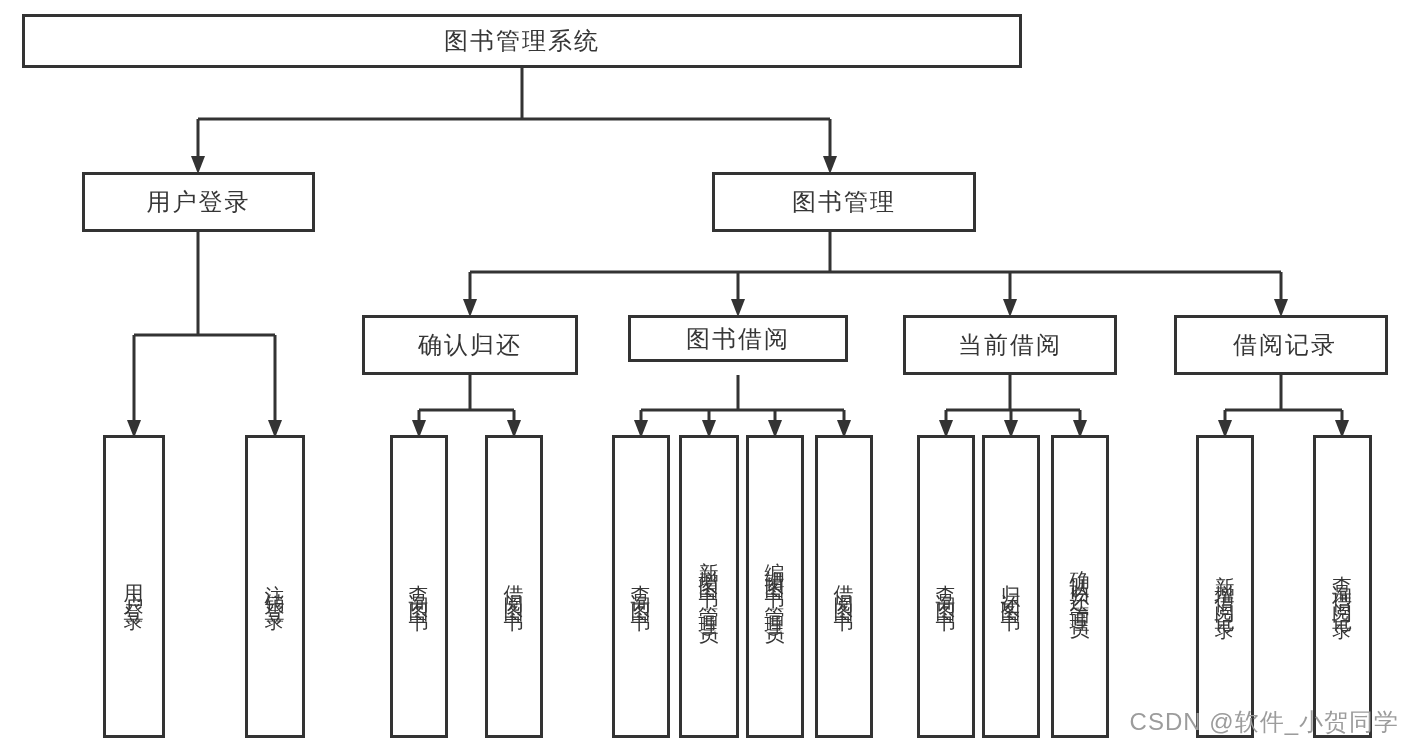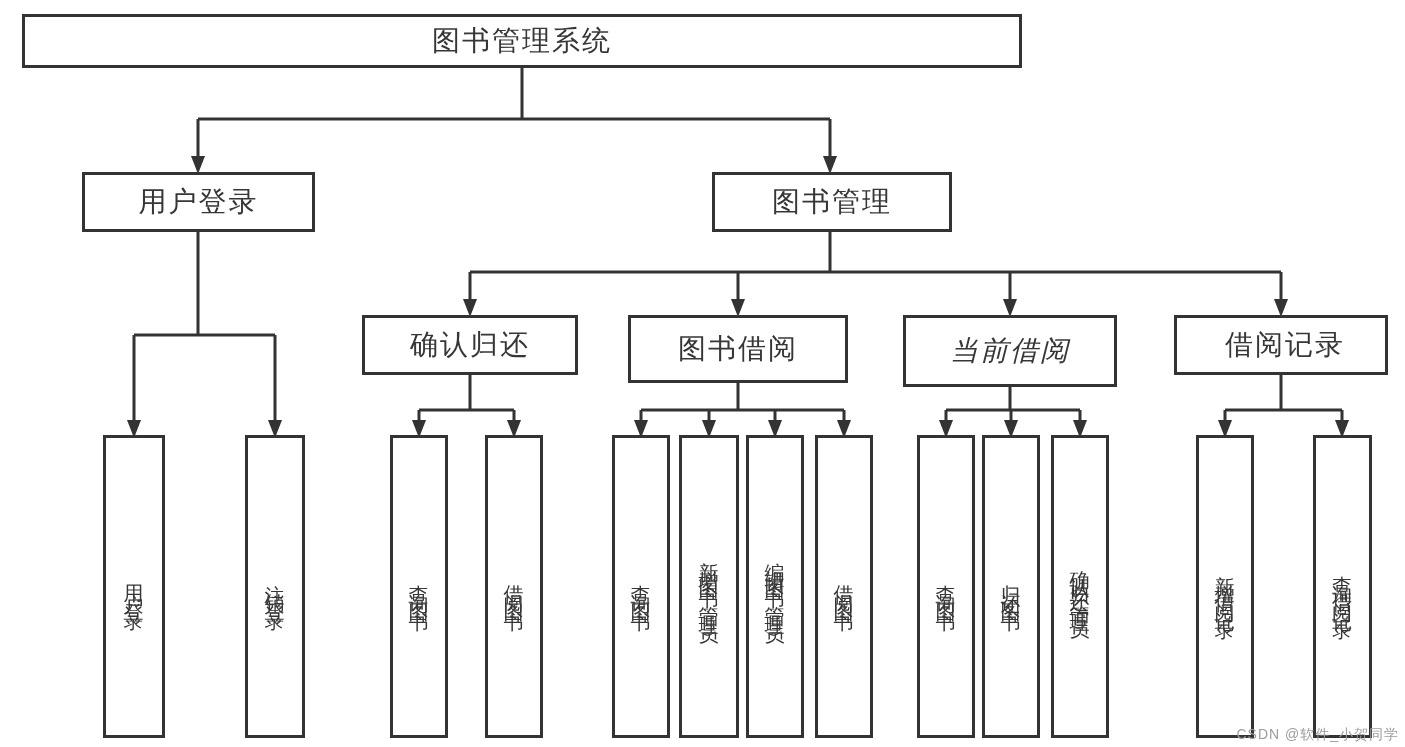--- a/index.html
+++ b/index.html
@@ -7,28 +7,28 @@
     position:relative;width:1405px;height:747px;background:#ffffff;
     font-family:"Liberation Sans","DejaVu Sans",sans-serif;color:#333333;
     overflow:hidden;
   }
   #connectors{position:absolute;left:0;top:0;width:1405px;height:747px;}
   .node{
     position:absolute;box-sizing:border-box;border:3px solid #333333;background:#ffffff;
     display:flex;align-items:center;justify-content:center;
   }
   .hlabel{
-    font-size:28px;letter-spacing:2px;color:#363636;white-space:nowrap;
+    font-size:24px;letter-spacing:2px;color:#363636;white-space:nowrap;
   }
   .vtext{
     writing-mode:vertical-rl;text-orientation:mixed;
     font-size:20px;line-height:1;letter-spacing:9px;color:#363636;
   }
   .watermark{
-    position:absolute;right:6px;bottom:3px;font-size:14px;color:#9c9c9c;
+    position:absolute;right:6px;bottom:9px;font-size:24px;color:#9c9c9c;
     letter-spacing:1px;white-space:nowrap;
   }
 </style>
 </head>
 <body>
 
 <div id="stage">
 
   <svg id="connectors" viewBox="0 0 1405 747" xmlns="http://www.w3.org/2000/svg">
     <g stroke="#333333" stroke-width="3" fill="none">
@@ -70,31 +70,31 @@
     </g>
   </svg>
 
   <div class="node" style="left:22px;top:14px;width:1000px;height:54px;">
     <span class="hlabel">图书管理系统</span>
   </div>
 
   <div class="node" style="left:82px;top:172px;width:233px;height:60px;">
     <span class="hlabel">用户登录</span>
   </div>
-  <div class="node" style="left:712px;top:172px;width:240px;height:60px;">
+  <div class="node" style="left:712px;top:172px;width:264px;height:60px;">
     <span class="hlabel">图书管理</span>
   </div>
 
   <div class="node" style="left:362px;top:315px;width:216px;height:60px;">
     <span class="hlabel">确认归还</span>
   </div>
-  <div class="node" style="left:628px;top:315px;width:220px;height:68px;">
+  <div class="node" style="left:628px;top:315px;width:220px;height:47px;">
     <span class="hlabel">图书借阅</span>
   </div>
-  <div class="node" style="left:903px;top:315px;width:214px;height:72px;font-style:italic;">
+  <div class="node" style="left:903px;top:315px;width:214px;height:60px;">
     <span class="hlabel">当前借阅</span>
   </div>
   <div class="node" style="left:1174px;top:315px;width:214px;height:60px;padding-left:8px;">
     <span class="hlabel">借阅记录</span>
   </div>
 
   <div class="node" style="left:103px;top:435px;width:62px;height:303px;">
     <span class="vtext">用户登录</span>
   </div>
   <div class="node" style="left:245px;top:435px;width:60px;height:303px;">

